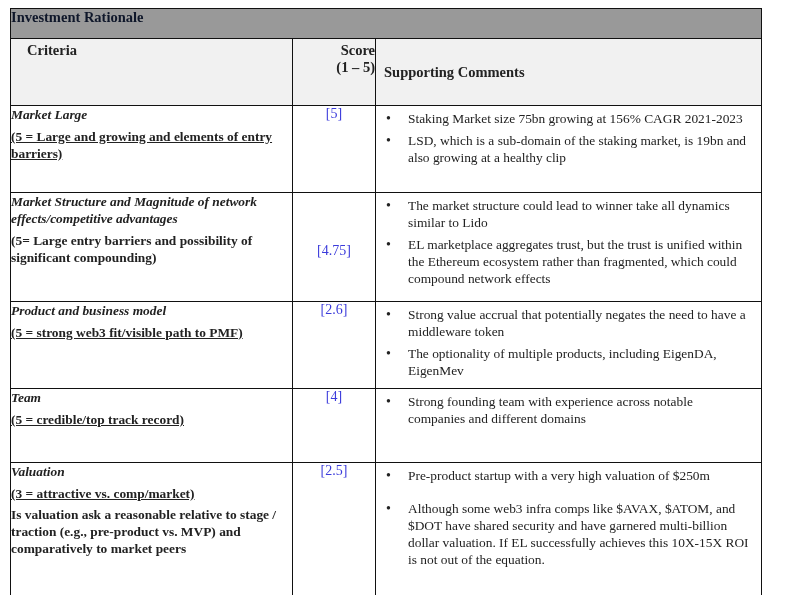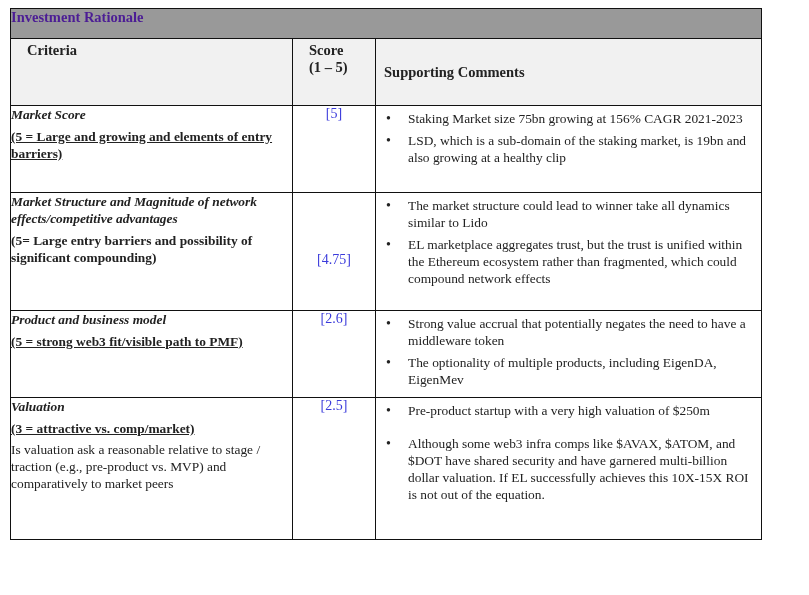--- a/index.html
+++ b/index.html
@@ -1,34 +1,34 @@
 <!DOCTYPE html>
 <html><head>
   <meta charset="utf-8">
   <style>
     html, body { margin: 0; padding: 0; background: #ffffff; }
     body { width: 809px; height: 595px; position: relative; overflow: hidden;
            font-family: "Liberation Serif", "DejaVu Serif", serif; color: #222; font-size: 13.4px; }
     table.rationale { position: absolute; left: 10px; top: 8px; width: 751px;
            border-collapse: collapse; table-layout: fixed; }
     table.rationale td, table.rationale th { border: 1.5px solid #111; vertical-align: top; padding: 0; }
-    .title-row th { background: #999999; color: #4c1d95; font-weight: bold; text-align: left;
+    .title-row th { background: #999999; color: #0f172a; font-weight: bold; text-align: left;
            height: 29px; padding: 0 0 0 8px; font-size: 14.5px; vertical-align: middle; }
     .head-row th { background: #f1f1f1; font-weight: bold; font-size: 14.5px; height: 42px; }
     .head-row th.c1 { text-align: left; padding: 3px 16px; vertical-align: top; }
-    .head-row th.c2 { text-align: left; padding: 3px 16px; line-height: 17px; margin-left: 48px; }
+    .head-row th.c2 { text-align: right; padding: 3px 0; line-height: 17px; margin-left: 48px; }
     .head-row th.c3 { text-align: left; padding: 12px 8px; vertical-align: middle; }
     col.col1 { width: 282px; } col.col2 { width: 83px; } col.col3 { width: 386px; }
     .crit { padding: 6px 8px 4px 8px; line-height: 17px; }
     .crit .name { font-style: italic; font-weight: bold; display: block; }
     .crit .scale { font-weight: bold; display: block; margin-top: 5px; }
     .crit .scale.ul { text-decoration: underline; }
-    .crit .desc { display: block; margin-top: 4px; font-weight: normal; }
+    .crit .desc { display: block; margin-top: 4px; font-weight: bold; }
     .score { text-align: center; color: #3b3bdb; padding-top: 7px; font-size: 14px; }
-    .score.mid { vertical-align: middle; padding-top: 16px; }
+    .score.mid { vertical-align: middle; padding-top: 7px; }
     ul.comments { list-style: none; margin: 0; padding: 4px 10px 2px 10px; }
     ul.comments li { position: relative; padding-left: 22px; line-height: 17px; margin-bottom: 5px; }
     ul.comments li .bullet { position: absolute; left: 0; top: 0; font-size: 14px; }
     ul.comments.spaced li { margin-bottom: 16px; }
     tr.r1 td { height: 86px; } tr.r2 td { height: 101px; } tr.r3 td { height: 86px; }
     tr.r4 td { height: 73px; } tr.r5 td { height: 141px; }
   </style>
 </head>
 <body>
 
@@ -46,21 +46,21 @@
     <th class="c1">Criteria</th>
     <th class="c2">
       <span>Score</span><br>
       <span>(1 – 5)</span>
     </th>
     <th class="c3">Supporting Comments</th>
   </tr>
 
   <tr class="r1">
     <td class="crit">
-      <span class="name">Market Score</span>
+      <span class="name">Market Large</span>
       <span class="scale ul">(5 = Large and growing and elements of entry barriers)</span>
     </td>
     <td class="score">[5]</td>
     <td>
       <ul class="comments">
         <li><span class="bullet">•</span><span>Staking Market size 75bn growing at 156% CAGR 2021-2023</span></li>
         <li><span class="bullet">•</span><span>LSD, which is a sub-domain of the staking market, is 19bn and also growing at a healthy clip</span></li>
       </ul>
     </td>
   </tr>
@@ -86,20 +86,32 @@
     </td>
     <td class="score">[2.6]</td>
     <td>
       <ul class="comments">
         <li><span class="bullet">•</span><span>Strong value accrual that potentially negates the need to have a middleware token</span></li>
         <li><span class="bullet">•</span><span>The optionality of multiple products, including EigenDA, EigenMev</span></li>
       </ul>
     </td>
   </tr>
 
+  <tr class="r4">
+    <td class="crit">
+      <span class="name">Team</span>
+      <span class="scale ul">(5 = credible/top track record)</span>
+    </td>
+    <td class="score">[4]</td>
+    <td>
+      <ul class="comments">
+        <li><span class="bullet">•</span><span>Strong founding team with experience across notable companies and different domains</span></li>
+      </ul>
+    </td>
+  </tr>
 
   <tr class="r5">
     <td class="crit">
       <span class="name">Valuation</span>
       <span class="scale ul">(3 = attractive vs. comp/market)</span>
       <span class="desc">Is valuation ask a reasonable relative to stage / traction (e.g., pre-product vs. MVP) and comparatively to market peers</span>
     </td>
     <td class="score">[2.5]</td>
     <td>
       <ul class="comments spaced">

